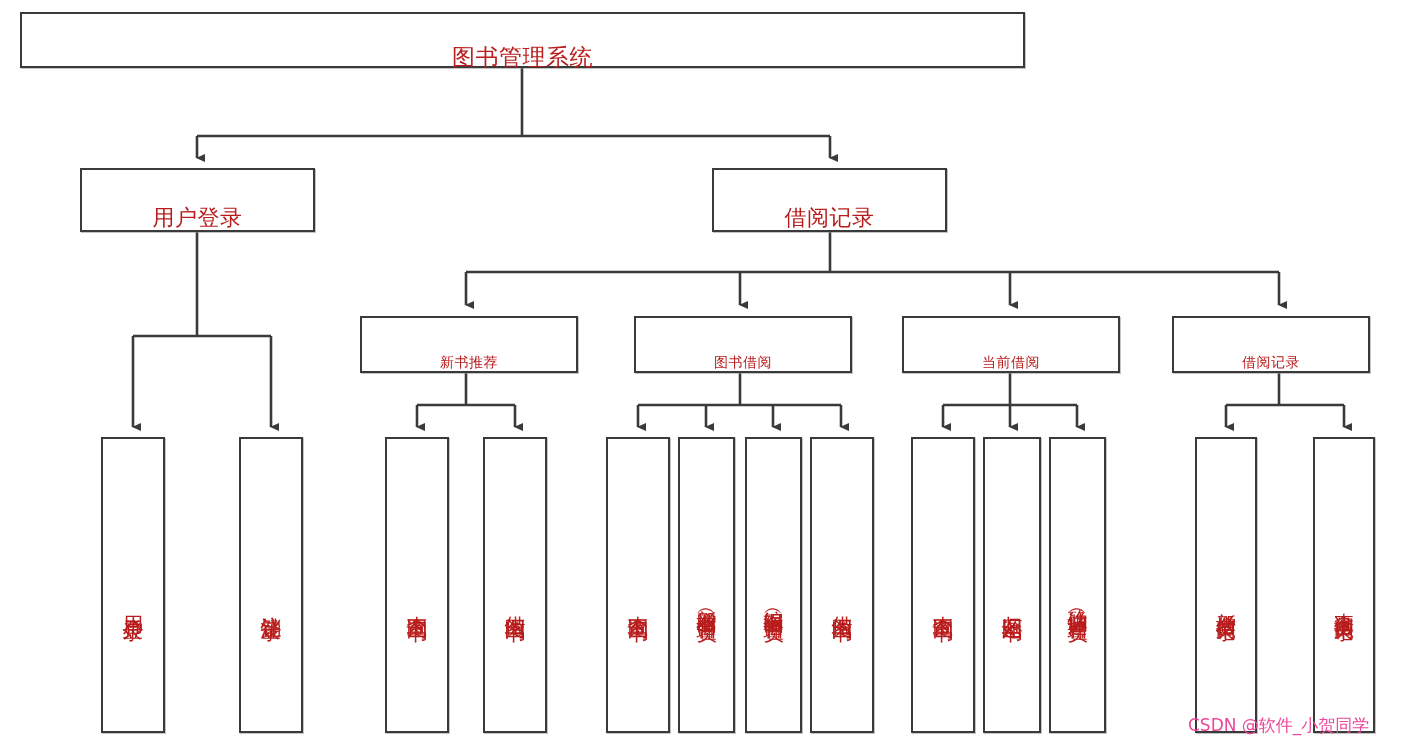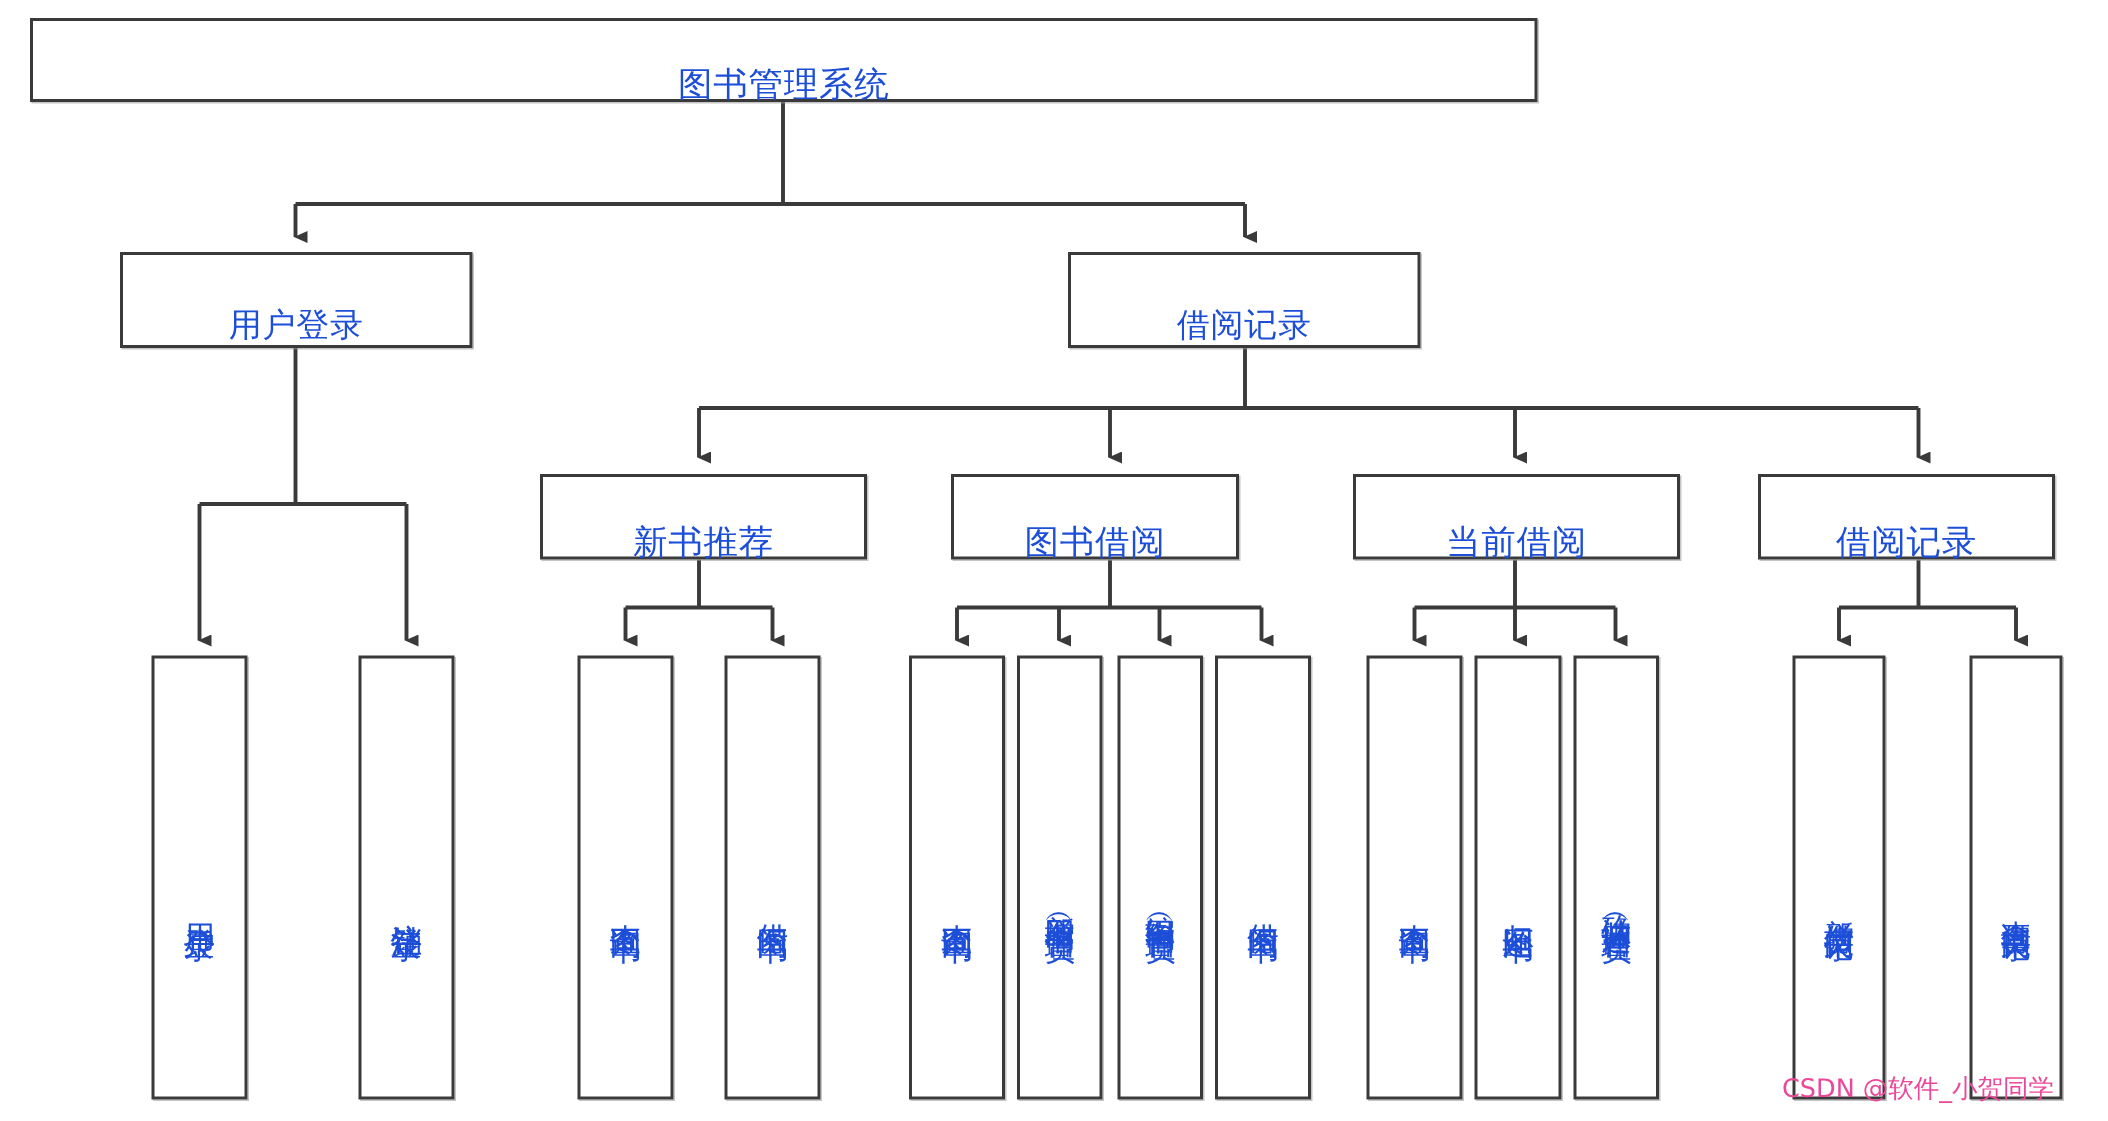--- a/index.html
+++ b/index.html
@@ -33,33 +33,33 @@
     border: 2px solid #3a3a3a;
     display: flex;
     align-items: center;
     justify-content: center;
     color: #4a4a4a;
     box-shadow: 1px 1px 0 rgba(150,150,150,0.55);
   }
   .node .label {
     display: block;
     text-align: left;
-    color: #1d4ed8;
+    color: #b91c1c;
     line-height: 1.12;
     letter-spacing: 0.5px;
     margin-top: 36px;
   }
   .node-root .label {
     font-size: 23px;
   }
   .node-l1 .label {
     font-size: 22px;
   }
   .node-l2 .label {
-    font-size: 23px;
+    font-size: 14px;
   }
   .node-leaf {
     writing-mode: vertical-rl;
     text-orientation: upright;
   }
   .node-leaf .label {
     writing-mode: vertical-rl;
     text-orientation: upright;
     font-size: 21px;
     line-height: 1.05;
@@ -142,21 +142,21 @@
   <div class="node node-l1" style="left:80px; top:168px; width:235px; height:64px;">
     <span class="label">用户登录</span>
   </div>
   <div class="node node-l1" style="left:712px; top:168px; width:235px; height:64px;">
     <span class="label">借阅记录</span>
   </div>
 
   <div class="node node-l2" style="left:360px; top:316px; width:218px; height:57px;">
     <span class="label">新书推荐</span>
   </div>
-  <div class="node node-l2" style="left:634px; top:316px; width:192px; height:57px;">
+  <div class="node node-l2" style="left:634px; top:316px; width:218px; height:57px;">
     <span class="label">图书借阅</span>
   </div>
   <div class="node node-l2" style="left:902px; top:316px; width:218px; height:57px;">
     <span class="label">当前借阅</span>
   </div>
   <div class="node node-l2" style="left:1172px; top:316px; width:198px; height:57px;">
     <span class="label">借阅记录</span>
   </div>
 
   <div class="node node-leaf" style="left:101px; top:437px; width:64px; height:296px;">

